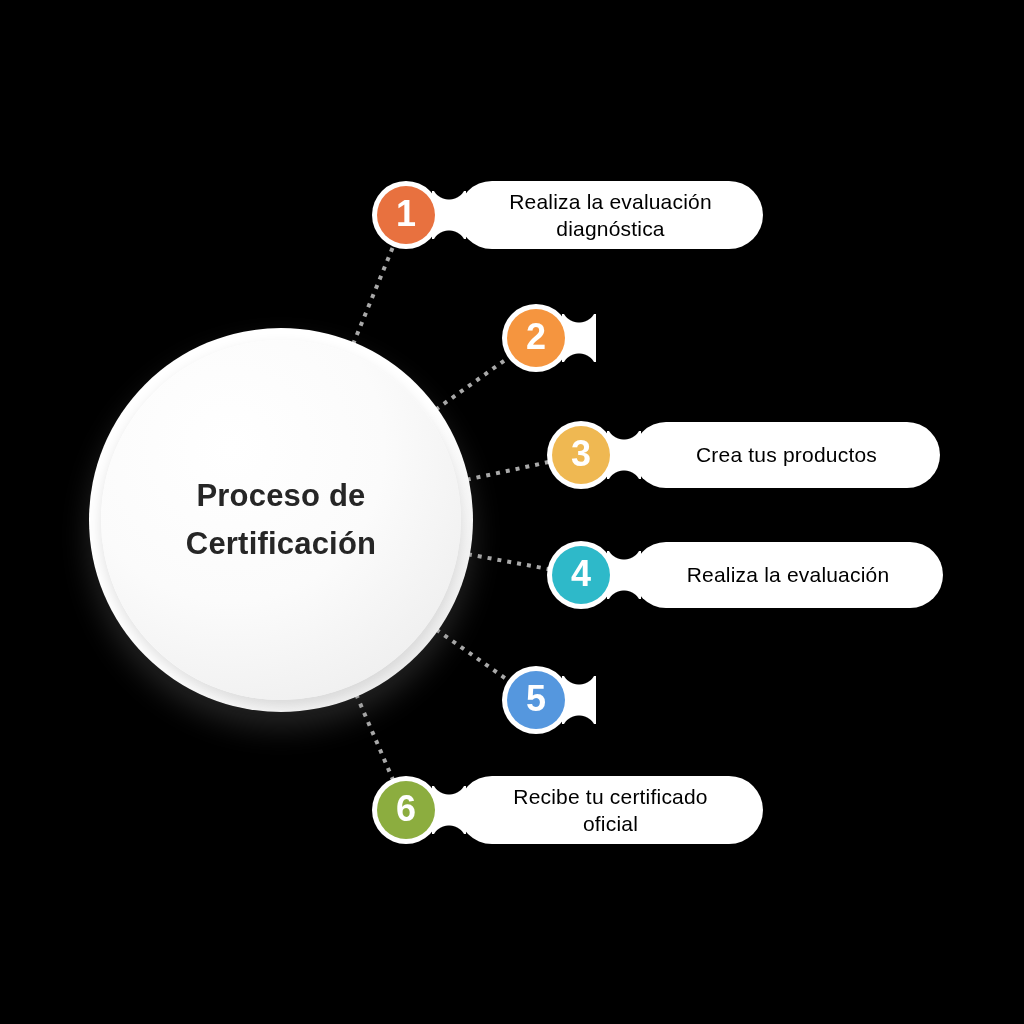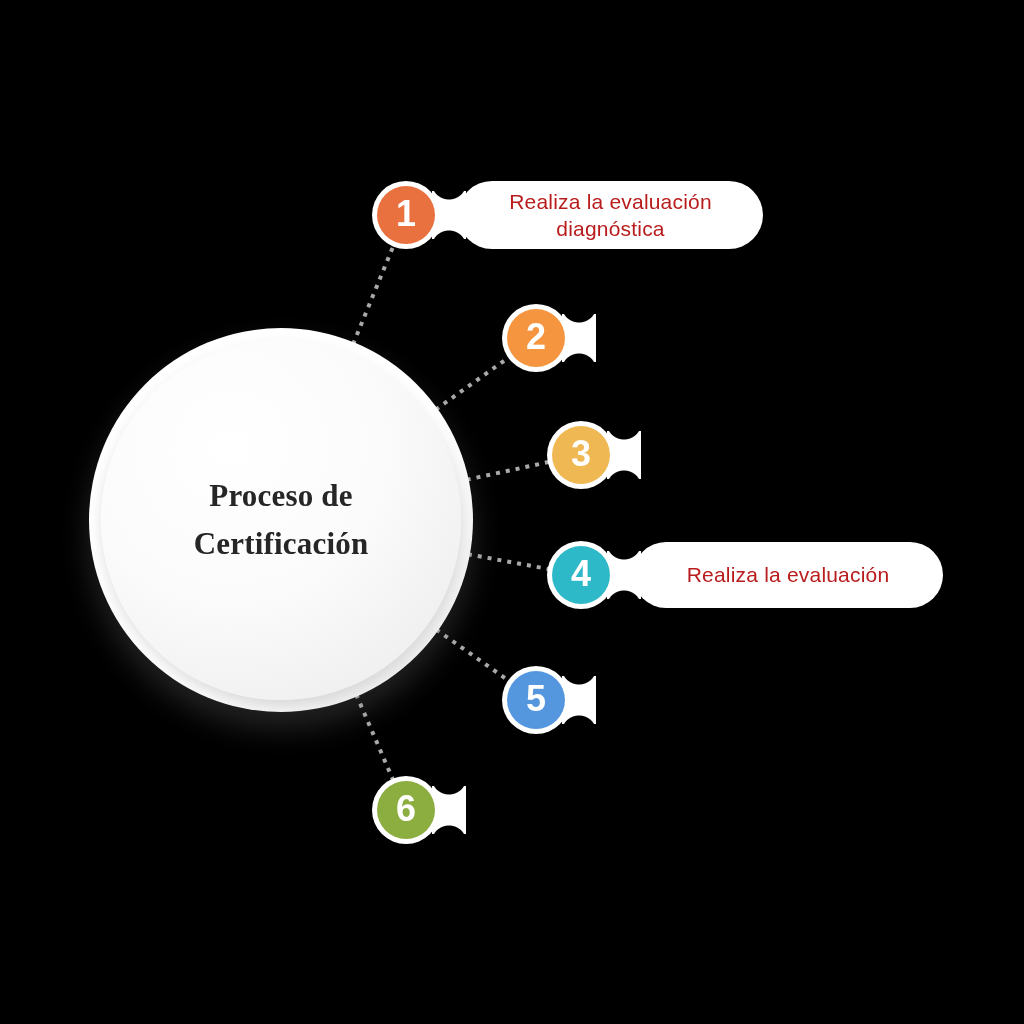--- a/index.html
+++ b/index.html
@@ -20,32 +20,32 @@
     z-index:2;
   }
   .center-face{
     position:absolute;inset:12px;border-radius:50%;
     background:radial-gradient(circle at 36% 30%, #ffffff 0%, #fbfbfb 45%, #efefef 82%, #e6e6e6 100%);
     box-shadow:0 6px 14px rgba(0,0,0,0.12);
     display:flex;align-items:center;justify-content:center;
   }
   .center-title{
     font-size:31px;font-weight:700;color:#262626;line-height:1.55;
-    text-align:center;white-space:pre-line;letter-spacing:0.2px;font-family:Liberation Serif, serif;
+    text-align:center;white-space:pre-line;letter-spacing:0.2px;
   }
 
   
   .step{position:absolute;inset:0;pointer-events:none;}
   .pill{
     position:absolute;background:#fff;border-radius:34px;z-index:1;
     display:flex;align-items:center;justify-content:center;
     padding:0 18px;box-sizing:border-box;
   }
   .pill-label{
-    font-size:21px;color:#b91c1c;line-height:1.3;text-align:center;
+    font-size:21px;color:#000000;line-height:1.3;text-align:center;
     white-space:pre-line;letter-spacing:0.2px;
   }
   .neck{
     position:absolute;width:34px;height:48px;z-index:1;
     background:
       radial-gradient(circle at 50% -9px, rgba(0,0,0,0) 17px, #fff 18px) top/100% 50% no-repeat,
       radial-gradient(circle at 50% 33px, rgba(0,0,0,0) 17px, #fff 18px) bottom/100% 50% no-repeat;
   }
   .badge{
     position:absolute;width:68px;height:68px;border-radius:50%;background:#fff;
@@ -102,20 +102,23 @@
     <div class="neck"></div>
     <div class="badge">
       <div class="badge-fill" style="background: rgb(245, 149, 63);">
         <span class="badge-num">2</span>
       </div>
     </div>
   </div>
 
   <div class="step s3">
     <div class="neck"></div>
+    <div class="pill">
+      <span class="pill-label">Crea tus productos</span>
+    </div>
     <div class="badge">
       <div class="badge-fill" style="background: rgb(239, 184, 82);">
         <span class="badge-num">3</span>
       </div>
     </div>
   </div>
 
   <div class="step s4">
     <div class="neck"></div>
     <div class="pill">
@@ -132,20 +135,24 @@
     <div class="neck"></div>
     <div class="badge">
       <div class="badge-fill" style="background: rgb(85, 151, 222);">
         <span class="badge-num">5</span>
       </div>
     </div>
   </div>
 
   <div class="step s6">
     <div class="neck"></div>
+    <div class="pill">
+      <span class="pill-label">Recibe tu certificado
+oficial</span>
+    </div>
     <div class="badge">
       <div class="badge-fill" style="background: rgb(140, 173, 63);">
         <span class="badge-num">6</span>
       </div>
     </div>
   </div>
 
 </div>
 
 </body></html>

